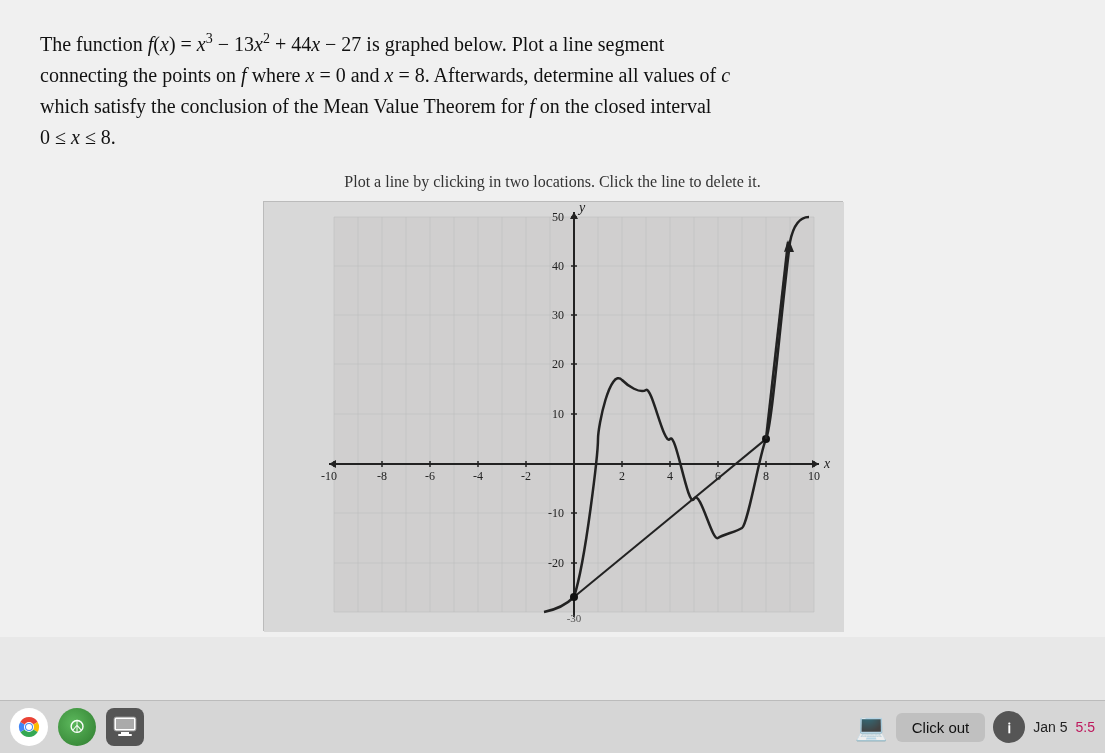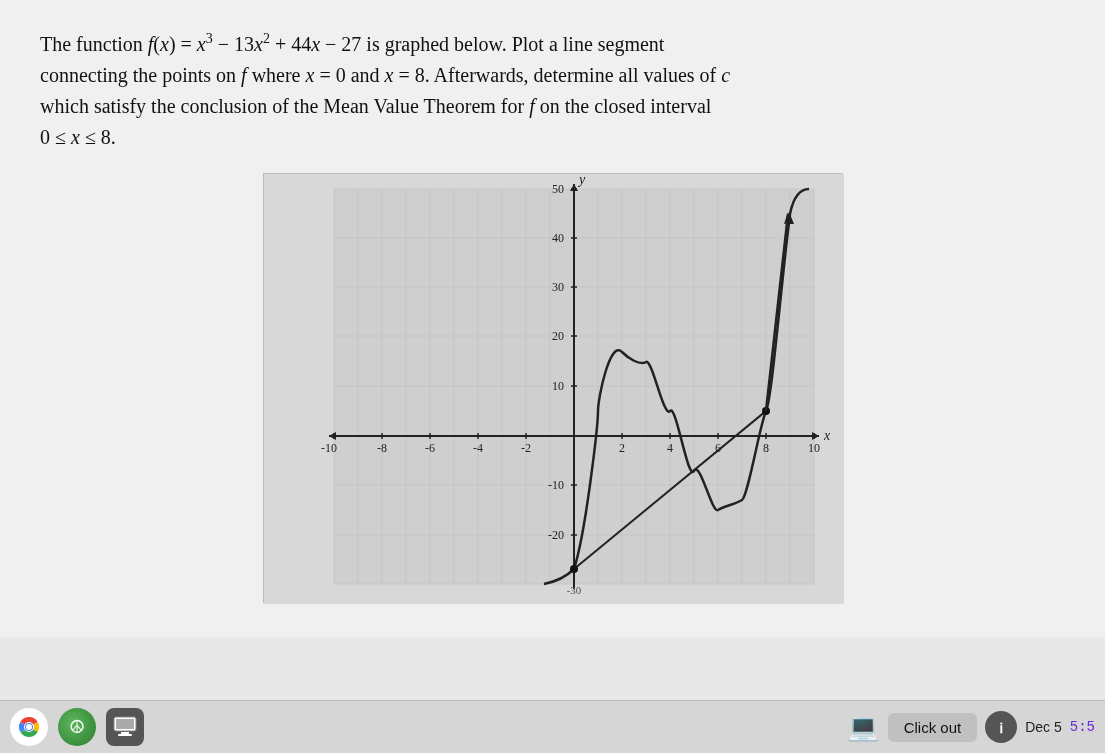--- a/index.html
+++ b/index.html
@@ -116,22 +116,22 @@
     }
 
     .taskbar-date {
       font-size: 14px;
       color: #222;
       font-family: Arial, sans-serif;
     }
 
     .taskbar-time {
       font-size: 14px;
-      color: #6d28d9;
-      font-family: Liberation Mono, monospace;
+      color: #be185d;
+      font-family: Liberation Sans, sans-serif;
       text-align: center;
     }
 
     
     .math-inline {
       font-style: italic;
     }
     sup { font-size: 0.7em; vertical-align: super; }
 
     .icon-green {
@@ -142,20 +142,21 @@
 <body>
 
 <div class="main-content">
   <div class="problem-text">
     The function <span class="math-inline">f</span>(<span class="math-inline">x</span>) = <span class="math-inline">x</span><sup>3</sup> − 13<span class="math-inline">x</span><sup>2</sup> + 44<span class="math-inline">x</span> − 27 is graphed below. Plot a line segment<br>
     connecting the points on <span class="math-inline">f</span> where <span class="math-inline">x</span> = 0 and <span class="math-inline">x</span> = 8. Afterwards, determine all values of <span class="math-inline">c</span><br>
     which satisfy the conclusion of the Mean Value Theorem for <span class="math-inline">f</span> on the closed interval<br>
     0 ≤ <span class="math-inline">x</span> ≤ 8.
   </div>
 
+  <div class="instruction-text">Plot a line by clicking in two locations. Click the line to delete it.</div>
 
   <div class="graph-container">
     <div class="graph-wrapper">
       <svg class="graph-svg" viewBox="0 0 580 430">
 
         <rect width="580" height="430" fill="#d8d8d8"></rect>
 
         <rect x="70" y="15" width="480" height="395" fill="#d0cfcf"></rect>
 
         <g stroke="#bbb" stroke-width="0.5">
@@ -312,16 +313,16 @@
 
   <div class="taskbar-right">
 
     <div style="font-size: 26px; color: #333;">
       💻
     </div>
     <button class="sign-out-btn">Click out</button>
     <div class="taskbar-circle-icon">
       <span>ℹ</span>
     </div>
-    <div class="taskbar-date">Dec 5</div>
+    <div class="taskbar-date">Jan 5</div>
     <div class="taskbar-time">5:5</div>
   </div>
 </div>
 
 </body></html>

